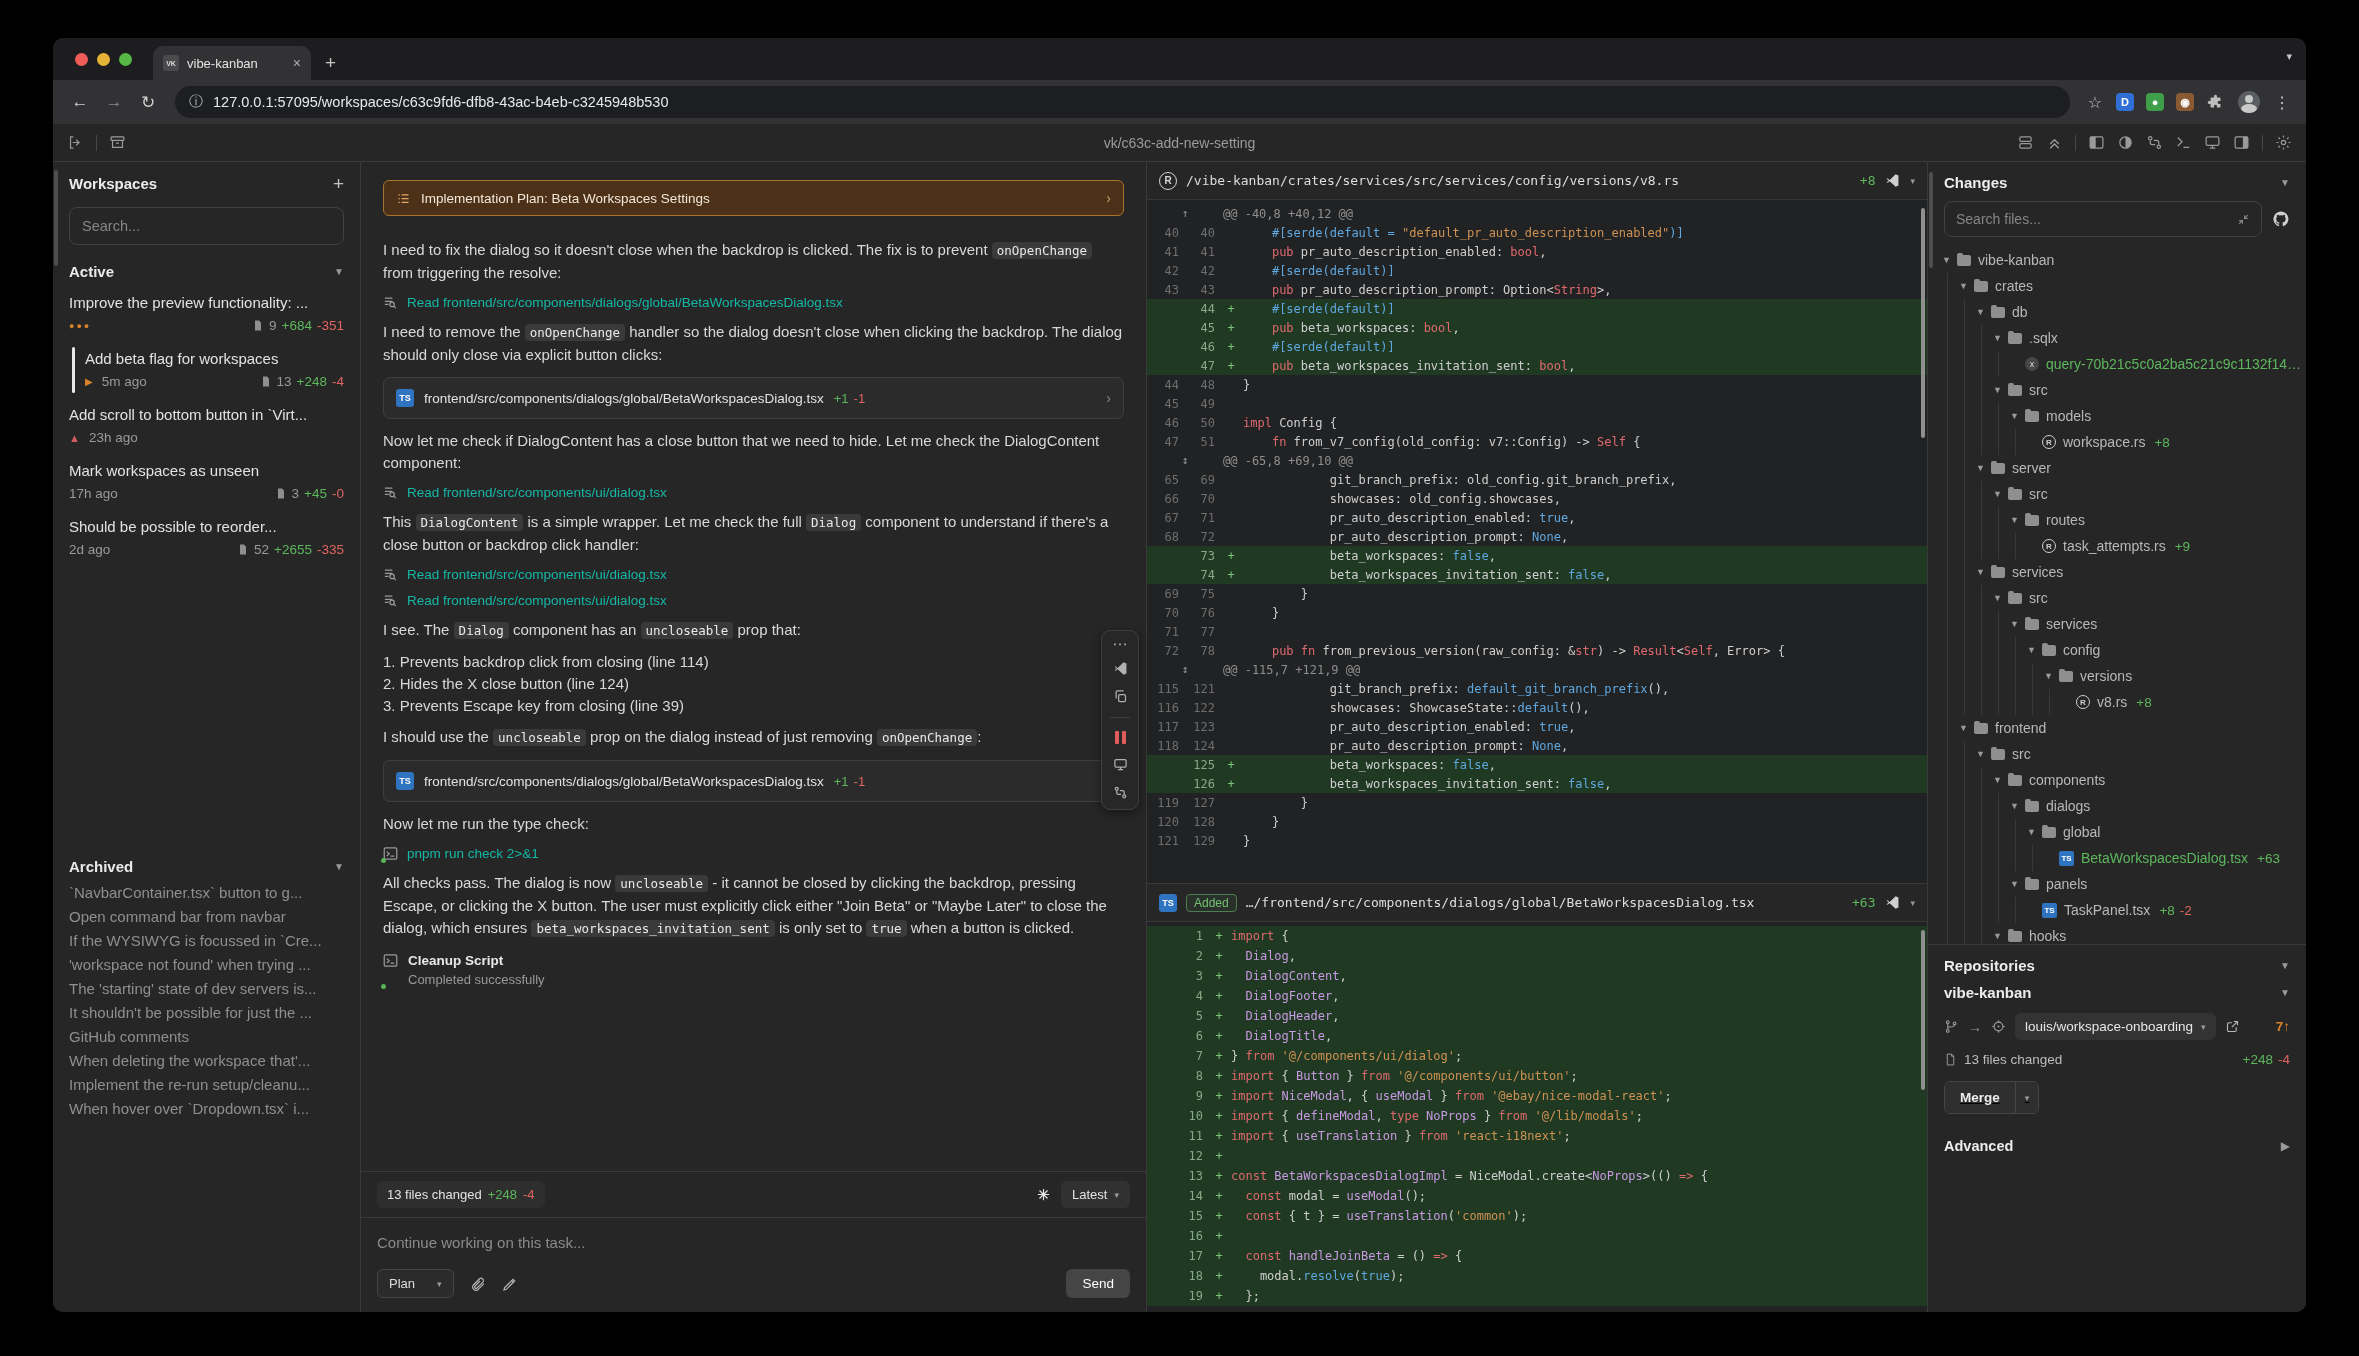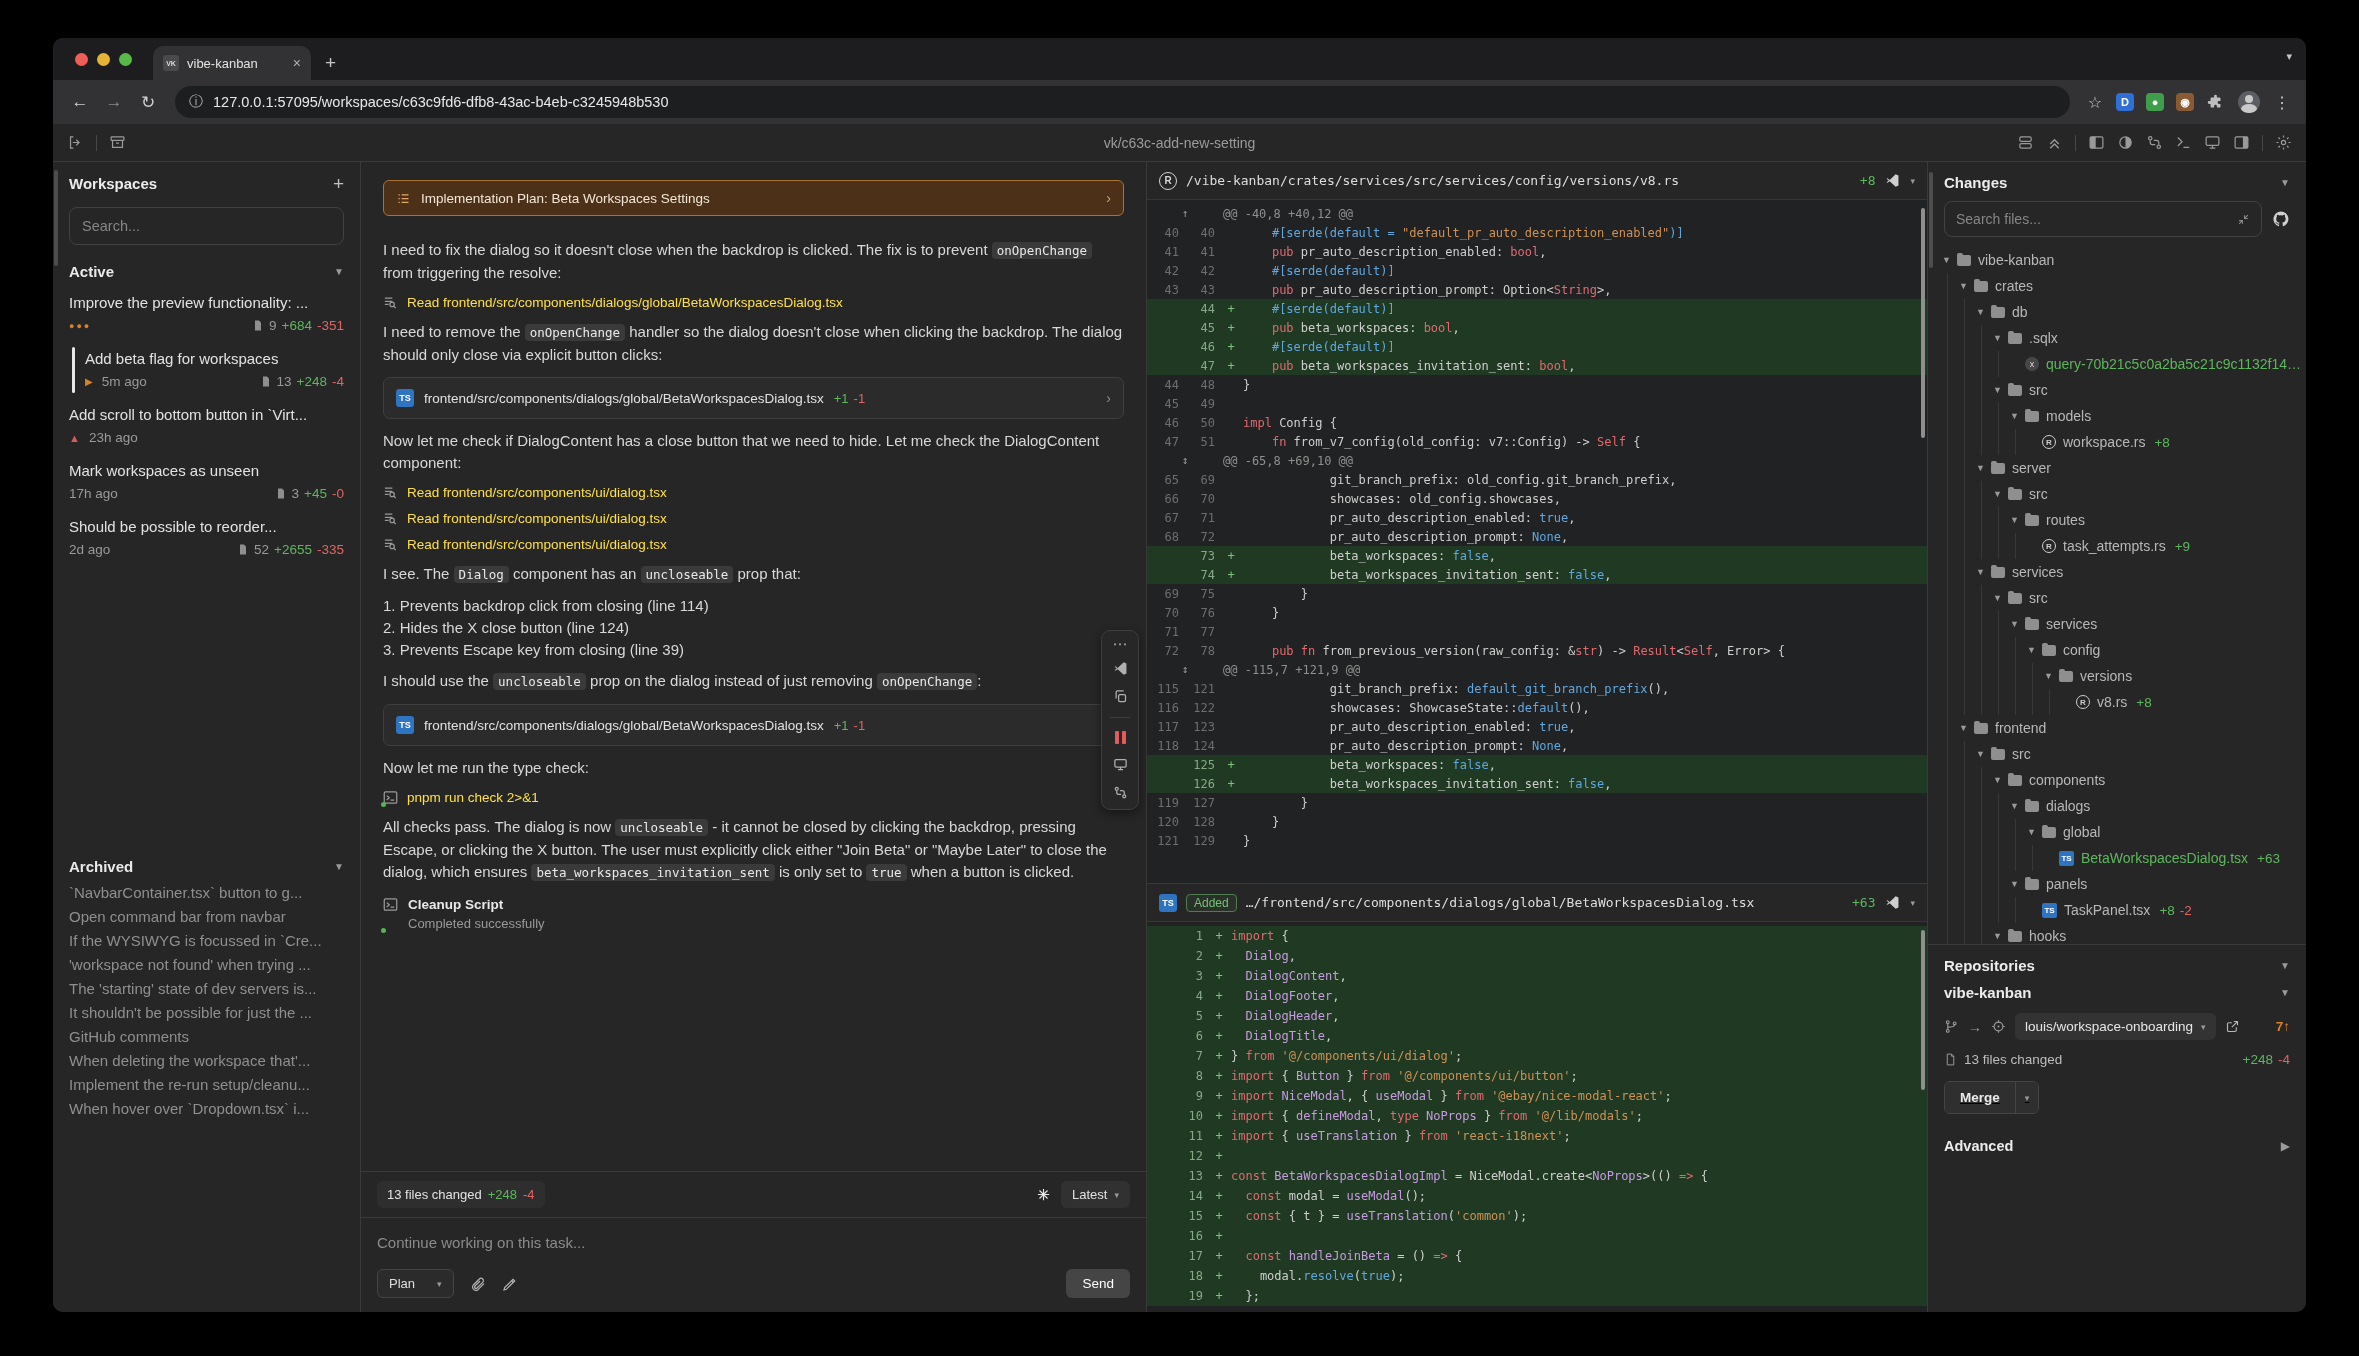--- a/index.html
+++ b/index.html
@@ -74,21 +74,21 @@
 
   
   .chat { width:786px; flex:none; border-right:1px solid #3a3a3a; display:flex; flex-direction:column; min-height:0; position:relative; }
   .chat-scroll { flex:1; overflow:hidden; padding:18px 22px 0; display:flex; flex-direction:column; }
   .plan-banner { flex:none; height:36px; border:1px solid #a8742f; background:#4c3118; border-radius:6px;
                  display:flex; align-items:center; gap:10px; padding:0 12px; margin-bottom:14px; }
   .plan-txt { color:#f2e7d7; font-size:13.5px; }
   .plan-chev { margin-left:auto; color:#cfa06a; font-size:14px; }
   .chat-p { font-size:15px; line-height:22px; color:#d8d8d8; margin:9px 0; }
   .inline-code { font-family:"DejaVu Sans Mono", monospace; font-size:12.5px; background:#3a3a3a; border-radius:4px; padding:1px 5px; color:#e9e9e9; }
-  .tool-row { display:flex; align-items:center; gap:9px; color:#fde047; font-size:13.5px; margin:11px 0; }
+  .tool-row { display:flex; align-items:center; gap:9px; color:#14b8a6; font-size:13.5px; margin:11px 0; }
   .tool-ic { position:relative; display:flex; }
   .tool-ic .gdot { position:absolute; left:-2px; bottom:-2px; width:5px; height:5px; border-radius:50%; background:#56b356; }
   .file-card { height:42px; border:1px solid #3f3f3f; background:#2b2b2b; border-radius:7px; display:flex; align-items:center;
                gap:10px; padding:0 12px; margin:11px 0; }
   .ts-badge { width:18px; height:18px; border-radius:3px; background:#2f74c0; color:#fff; font-size:9px; font-weight:bold;
               display:flex; align-items:center; justify-content:center; flex:none; }
   .fc-path { font-size:13.5px; color:#e2e2e2; white-space:nowrap; overflow:hidden; }
   .fc-stats { display:flex; gap:5px; font-size:13px; }
   .fc-chev { margin-left:auto; color:#8a8a8a; font-size:14px; }
   .chat-list { margin:2px 0; }
@@ -454,20 +454,21 @@
                 <div class="tool-row">
                   <span class="tool-ic">
                     <svg class="ic" width="15" height="15" viewBox="0 0 24 24" fill="none" stroke="#999" stroke-width="2">
                       <path d="M3 5h12M3 10h12M3 15h6"></path>
                       <circle cx="14.5" cy="15" r="3.5"></circle>
                       <path d="M17 17.5 20.5 21"></path>
                     </svg>
                   </span>
                   <span>Read frontend/src/components/ui/dialog.tsx</span>
                 </div>
+                <div class="chat-p">This <span class="inline-code">DialogContent</span> is a simple wrapper. Let me check the full <span class="inline-code">Dialog</span> component to understand if there's a close button or backdrop click handler:</div>
                 <div class="tool-row">
                   <span class="tool-ic">
                     <svg class="ic" width="15" height="15" viewBox="0 0 24 24" fill="none" stroke="#999" stroke-width="2">
                       <path d="M3 5h12M3 10h12M3 15h6"></path>
                       <circle cx="14.5" cy="15" r="3.5"></circle>
                       <path d="M17 17.5 20.5 21"></path>
                     </svg>
                   </span>
                   <span>Read frontend/src/components/ui/dialog.tsx</span>
                 </div>

